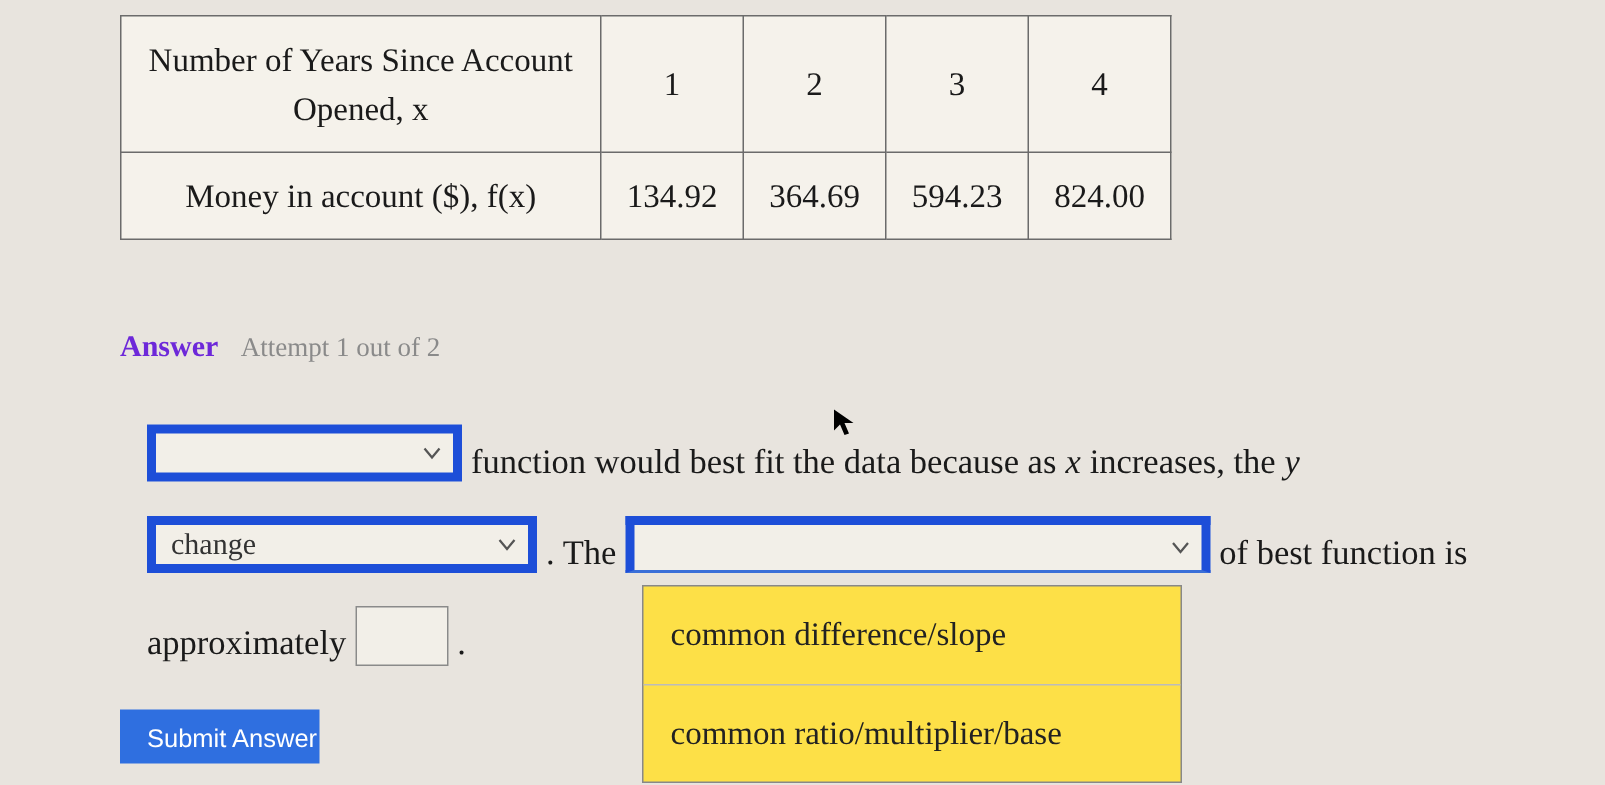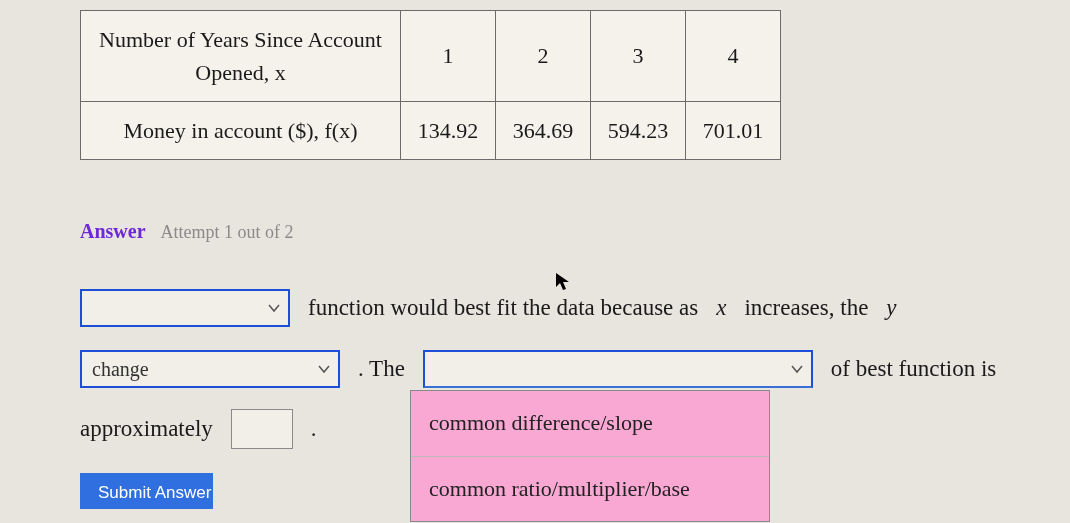--- a/index.html
+++ b/index.html
@@ -48,30 +48,30 @@
       margin-left: 10px;
     }
     .fill-area {
       font-size: 23px;
       color: #1a1a1a;
       line-height: 2.2;
       position: relative;
     }
     .fill-area .row1, .fill-area .row2, .fill-area .row3 {
       display: flex;
-      align-items: center;
       flex-wrap: nowrap;
-      gap: 18px;
+      gap: 6px;
       margin-bottom: 10px;
+      margin-left: 18px;
     }
     .dropdown {
       position: relative;
       display: inline-flex;
       align-items: center;
-      border: 2px solid #1d4ed8;
+      border: 6px solid #1d4ed8;
       background: #f2efe8;
       height: 38px;
       padding: 0 28px 0 10px;
       font-size: 20px;
       color: #333;
       cursor: pointer;
     }
     .dropdown.small { width: 210px; }
     .dropdown.mid { width: 260px; }
     .dropdown.wide { width: 390px; }
@@ -88,21 +88,21 @@
       display: inline-block;
       border: 1.5px solid #8a8a8a;
       background: #f2efe8;
       width: 62px;
       height: 40px;
     }
     .mathvar { font-style: italic; font-family: Georgia, serif; }
     .dropdown-menu {
       position: absolute;
       border: 1.5px solid #888;
-      background: #f9a8d4;
+      background: #fde047;
       font-size: 22px;
       color: #222;
       z-index: 10;
     }
     .dropdown-menu .opt {
       padding: 8px 18px;
       border-bottom: 1px solid #bbb;
       cursor: pointer;
       white-space: nowrap;
     }
@@ -139,21 +139,21 @@
       <td class="val">1</td>
       <td class="val">2</td>
       <td class="val">3</td>
       <td class="val">4</td>
     </tr>
     <tr>
       <th>Money in account ($), f(x)</th>
       <td class="val">134.92</td>
       <td class="val">364.69</td>
       <td class="val">594.23</td>
-      <td class="val">701.01</td>
+      <td class="val">824.00</td>
     </tr>
   </tbody>
     </table>
 
   <div class="answer-line">
     <span class="answer-label">Answer</span>
     <span class="attempt">Attempt 1 out of 2</span>
   </div>
 
   <div class="fill-area">

